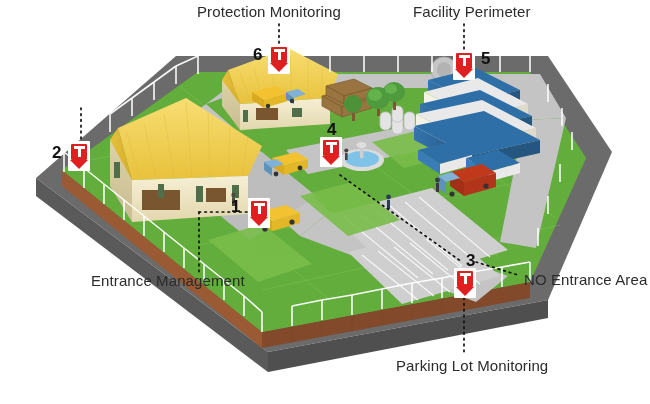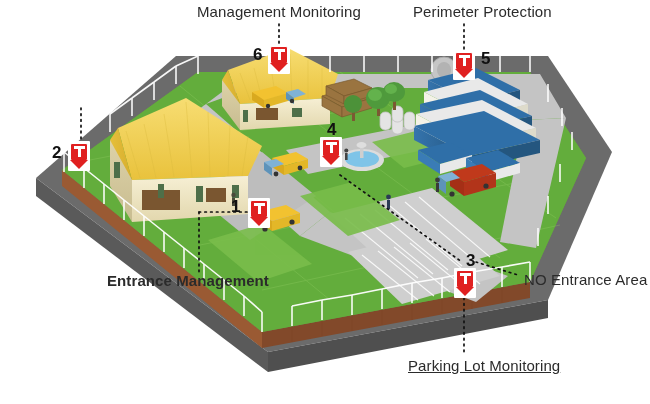--- a/index.html
+++ b/index.html
@@ -474,24 +474,24 @@
     </span>
   </div>
 
   <span class="num" style="left:52px;  top:144px;">2</span>
   <span class="num" style="left:253px; top:46px;">6</span>
   <span class="num" style="left:481px; top:50px;">5</span>
   <span class="num" style="left:327px; top:121px;">4</span>
   <span class="num" style="left:231px; top:198px;">1</span>
   <span class="num" style="left:466px; top:252px;">3</span>
 
-  <span class="lbl" style="left:197px; top:4px;">Management Monitoring</span>
-
-  <span class="lbl" style="left:413px; top:4px;">Perimeter Protection</span>
-
-
-  <span class="lbl" style="left:107px; top:273px;font-weight:bold;">Entrance Management</span>
+  <span class="lbl" style="left:197px; top:4px;">Protection Monitoring</span>
+
+  <span class="lbl" style="left:413px; top:4px;">Facility Perimeter</span>
+
+
+  <span class="lbl" style="left:91px; top:273px;">Entrance Management</span>
 
   <span class="lbl" style="left:524px; top:272px;">NO Entrance Area</span>
 
-  <span class="lbl" style="left:408px; top:358px;text-decoration:underline;">Parking Lot Monitoring</span>
+  <span class="lbl" style="left:396px; top:358px;">Parking Lot Monitoring</span>
 
 </div>
 
 </body></html>

